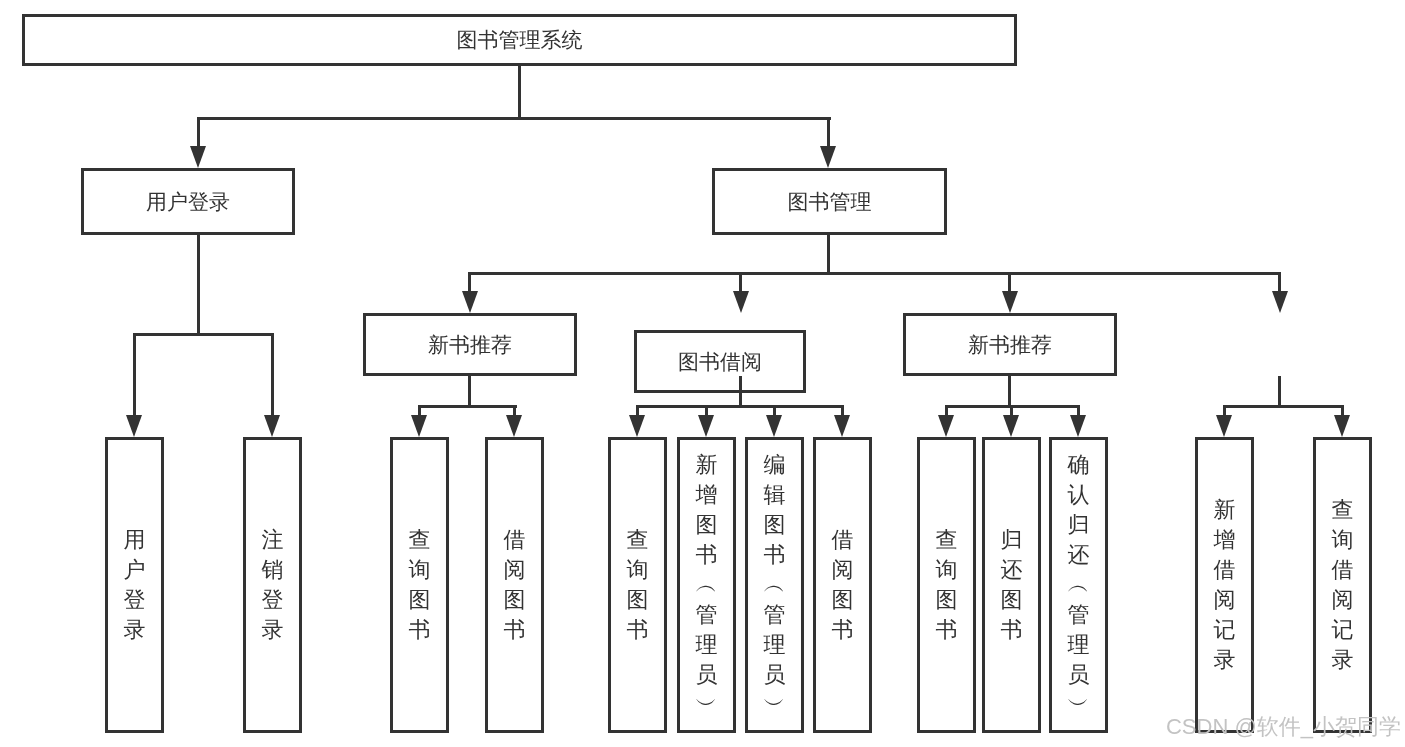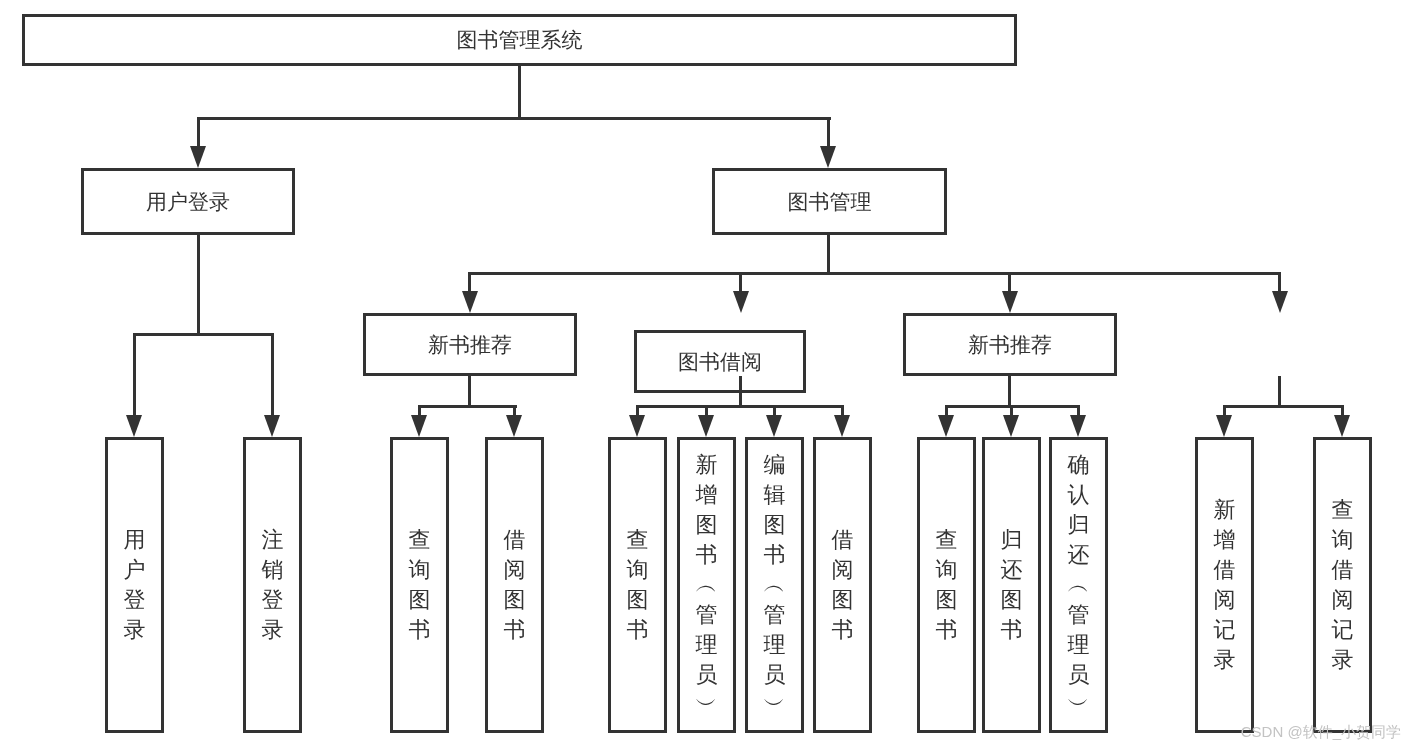--- a/index.html
+++ b/index.html
@@ -40,21 +40,21 @@
     position: absolute;
     width: 0; height: 0;
     border-left: 8px solid transparent;
     border-right: 8px solid transparent;
     border-top: 22px solid #333333;
   }
   .watermark {
     position: absolute;
     right: 4px;
     bottom: 5px;
-    font-size: 15px;
+    font-size: 22px;
     color: #c3c3c3;
     white-space: nowrap;
   }
 </style>
 </head>
 <body>
 
 <div class="canvas">
 
   <div class="node" style="left:22px;top:14px;width:995px;height:52px">

